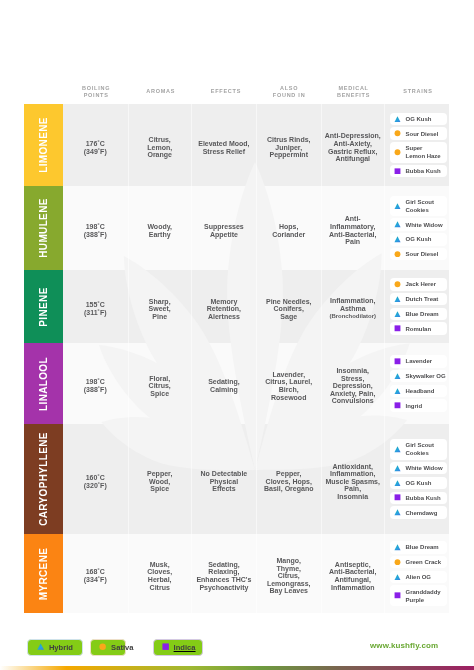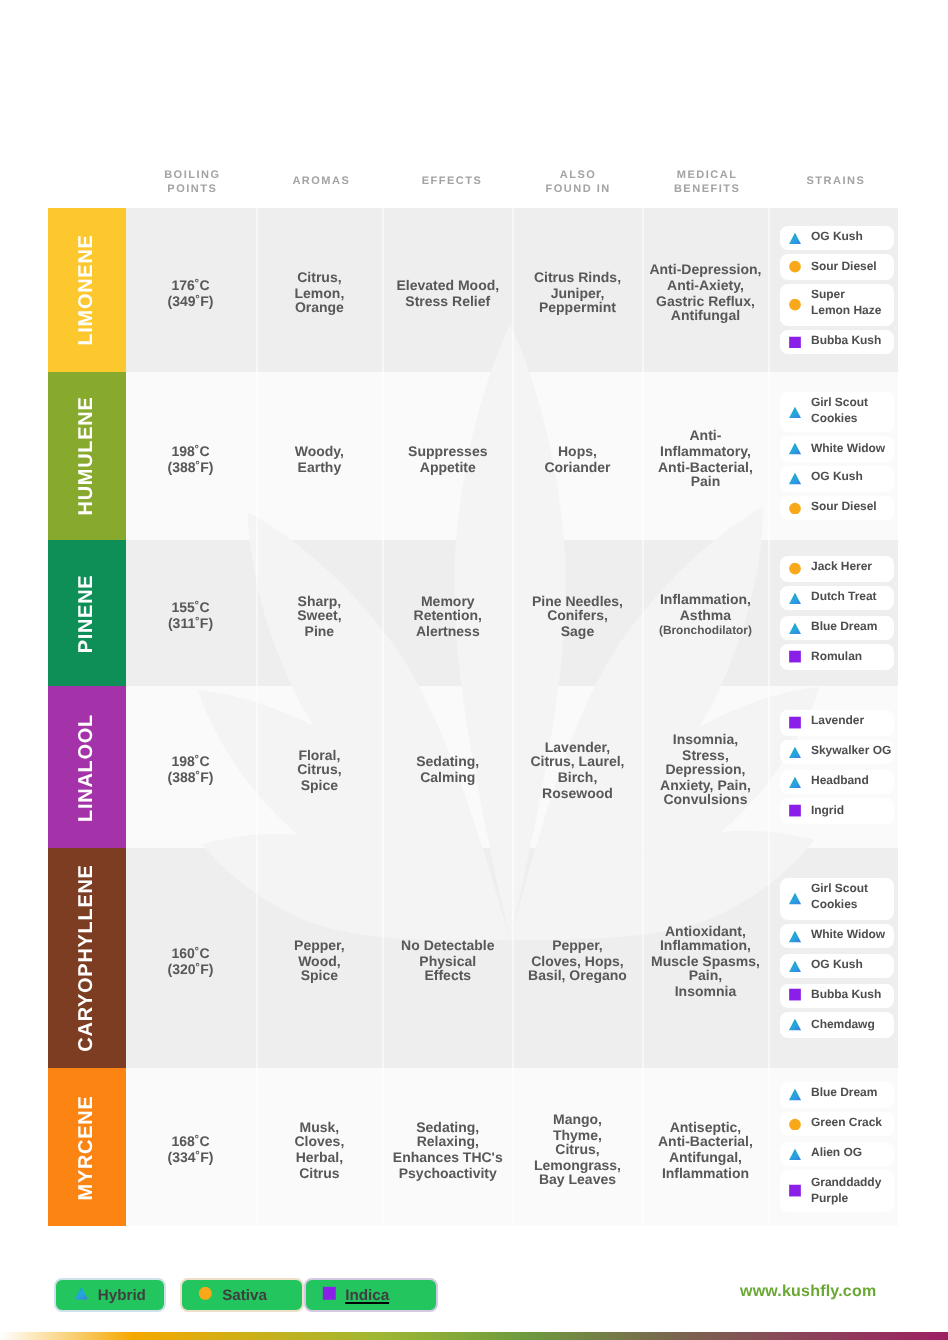--- a/index.html
+++ b/index.html
@@ -49,28 +49,28 @@
 
   .pill{display:flex;align-items:center;background:#fff;border-radius:4px;
         box-sizing:border-box;width:57px;padding:2.2px 3px 2.2px 4px;}
   .pill .mk{flex:0 0 7px;margin-right:4.5px;}
   .pill .nm{font-size:6px;line-height:8px;color:#4e4e50;font-weight:bold;
             text-align:left;white-space:nowrap;font-family:"Liberation Sans",sans-serif;
             letter-spacing:-0.02px;}
 
   
   #footer{position:absolute;left:26.5px;top:638.5px;display:flex;}
-  .lg{display:flex;align-items:center;background:#22c55e;border:1px solid #ccc;
+  .lg{display:flex;align-items:center;background:#84cc16;border:1px solid #ccc;
       border-radius:4px;height:17px;box-sizing:border-box;}
   .lg .mk{flex:0 0 7.3px;margin-right:4.8px;}
   .lg .nm{font-size:7.6px;font-weight:bold;color:#3f3f3f;
           font-family:"Liberation Sans",sans-serif;white-space:nowrap;}
   .lg.hybrid{width:56px;padding-left:9.3px;margin-right:7.5px;}
-  .lg.sativa{width:62px;padding-left:8px;margin-right:0;text-align:right;}
-  .lg.indica{width:67px;padding-left:7.5px;text-decoration:underline;}
+  .lg.sativa{width:36px;padding-left:8px;margin-right:27px;text-align:right;}
+  .lg.indica{width:50px;padding-left:7.5px;text-decoration:underline;}
   .lg.hybrid{border-color:#cfe2ea;}
   .lg.sativa{border-color:#eddfc9;}
   .lg.indica{border-color:#d4c9e2;}
   #site{position:absolute;left:370px;top:641px;font-size:8px;font-weight:bold;color:#69a832;
         font-family:"Liberation Sans",sans-serif;letter-spacing:0.1px;}
   #bar{position:absolute;left:0;bottom:0;width:474px;height:4px;
        background:linear-gradient(90deg,#ffffff 0%,#f5a800 14%,#9fb832 40%,#6e9b3f 55%,#7a6350 72%,#9e1f63 100%);}
 </style>
 </head>
 <body>

